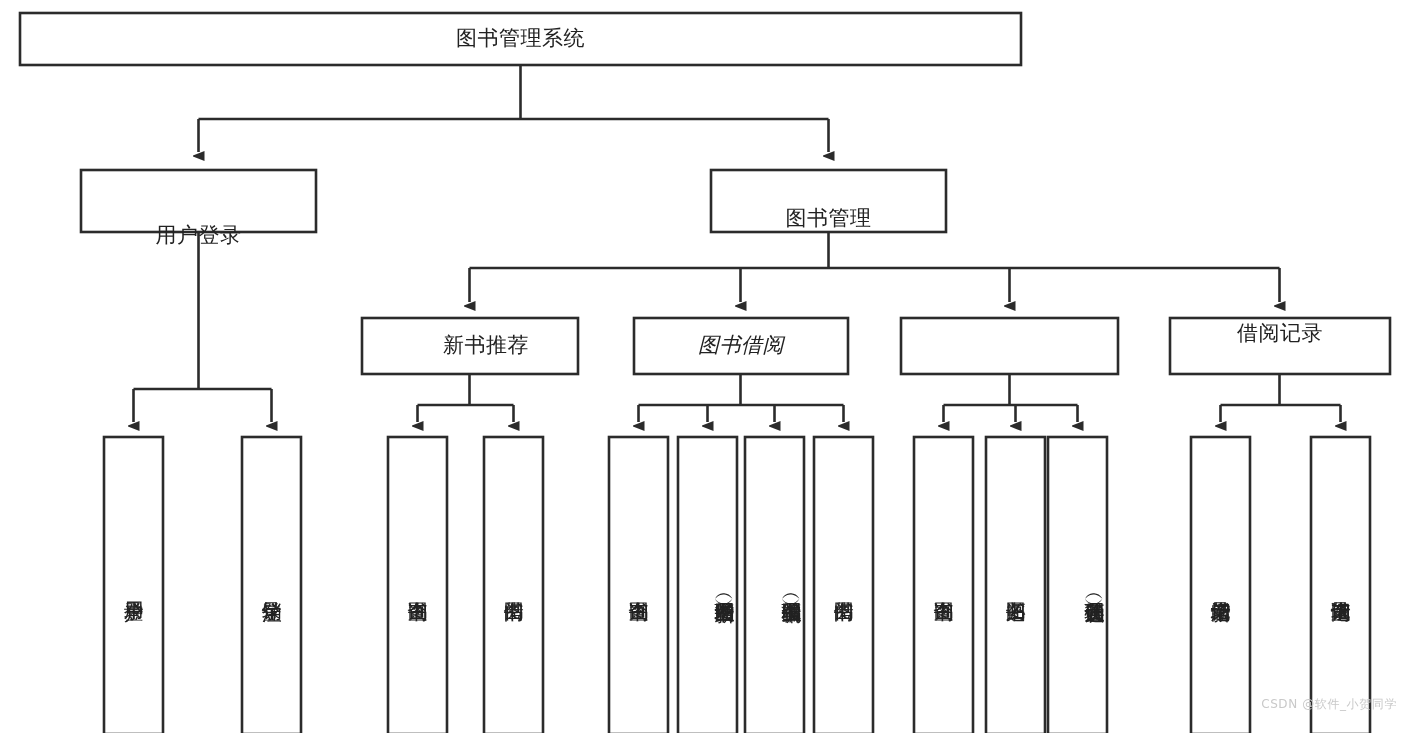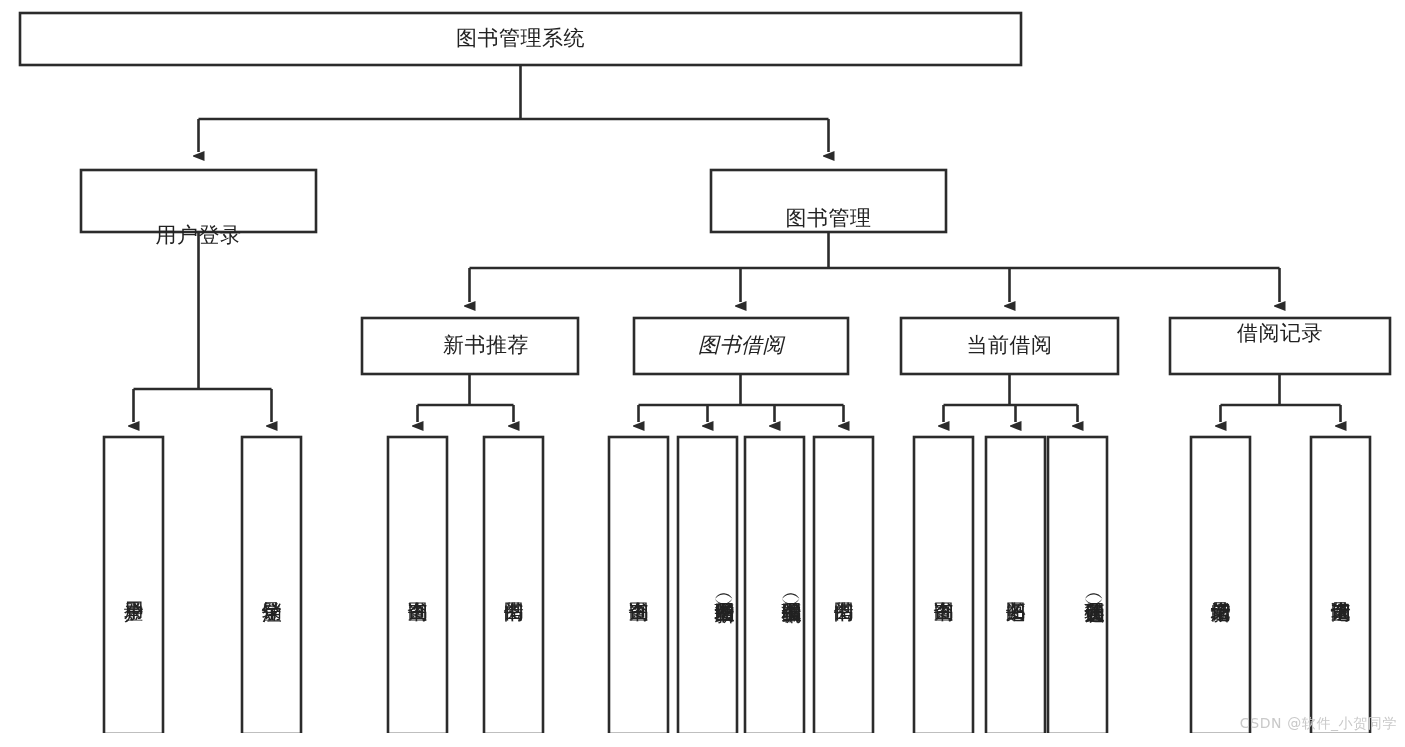--- a/index.html
+++ b/index.html
@@ -63,22 +63,22 @@
     text-orientation: upright;
     pointer-events: none;
     overflow: hidden;
   }
   .node-label-v.centered {
     align-items: center;
   }
   .watermark {
     position: absolute;
     right: 8px;
-    bottom: 0;
-    font-size: 14px;
+    bottom: 20px;
+    font-size: 12px;
     color: #c9c9c9;
     letter-spacing: 0.6px;
     white-space: nowrap;
     text-align: right;
   }
 </style>
 </head>
 <body>
 
 <div id="diagram-root">
@@ -172,21 +172,20 @@
   <div class="node-label-h" style="left:20px; top:13px; width:1001px; height:52px;">图书管理系统</div>
 
   <div class="node-label-h" style="left:81px; top:170px; width:235px; height:62px;margin-top:35px;">用户登录</div>
 
   <div class="node-label-h" style="left:711px; top:170px; width:235px; height:62px;margin-top:18px;">图书管理</div>
 
   <div class="node-label-h" style="left:378px; top:318px; width:216px; height:56px;">新书推荐</div>
 
   <div class="node-label-h" style="left:634px; top:318px; width:214px; height:56px;font-style:italic;">图书借阅</div>
 
-  <div class="node-label-h" style="left:901px; top:318px; width:217px; height:56px;">当前借阅</div>
 
   <div class="node-label-h" style="left:1170px; top:306px; width:220px; height:56px;">借阅记录</div>
 
   <div class="node-label-v centered" style="left:104px; top:437px; width:59px; height:297px;">用户登录</div>
 
   <div class="node-label-v centered" style="left:242px; top:437px; width:59px; height:297px;">注销登录</div>
 
   <div class="node-label-v centered" style="left:388px; top:437px; width:59px; height:297px;">查询图书</div>
 
   <div class="node-label-v centered" style="left:484px; top:437px; width:59px; height:297px;">借阅图书</div>

